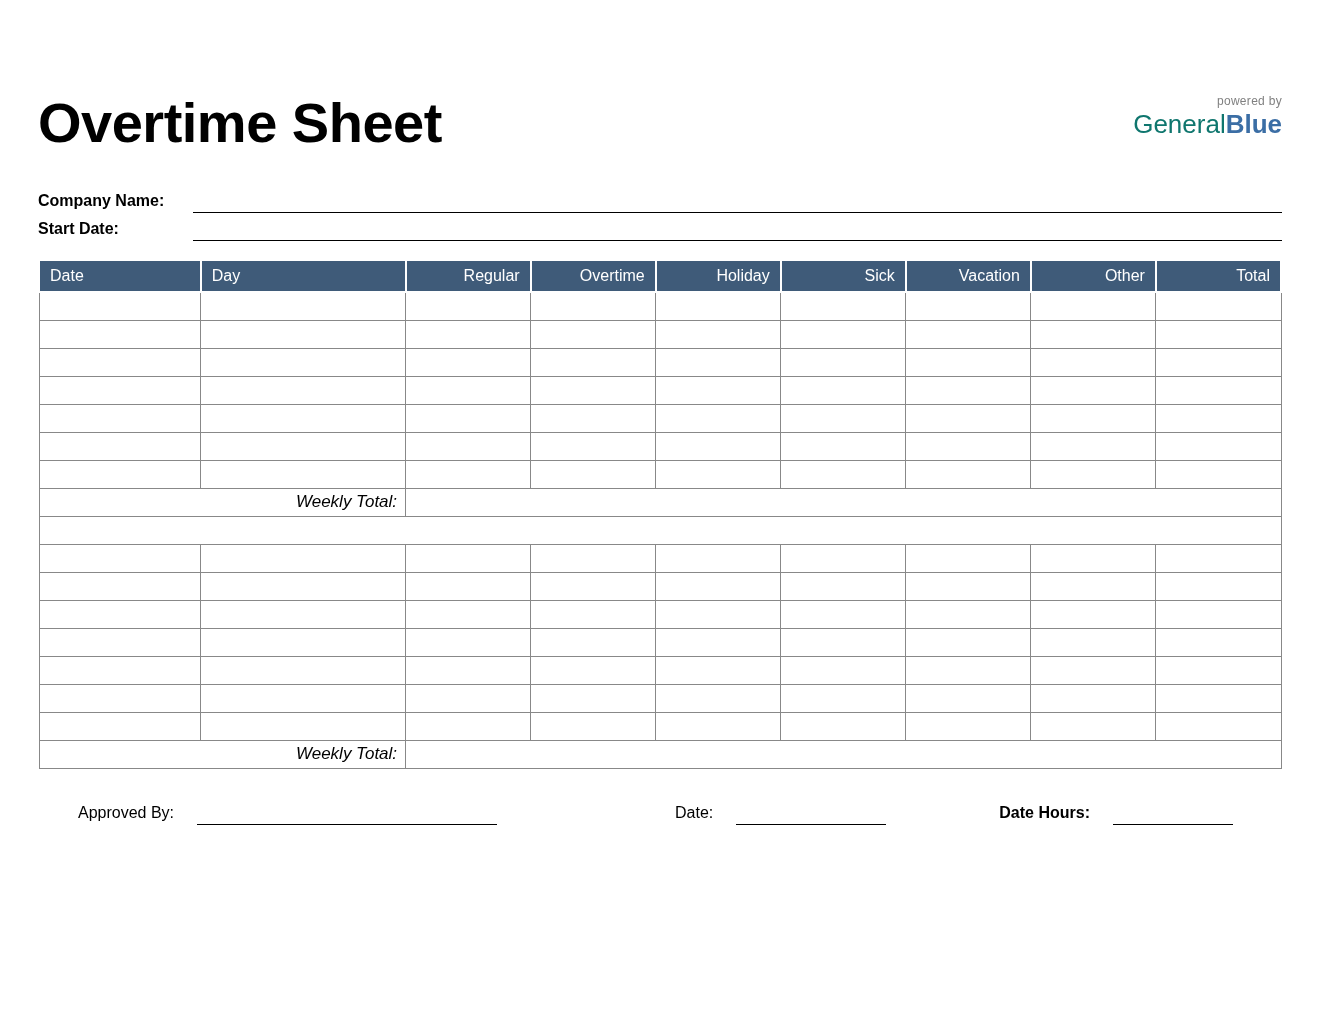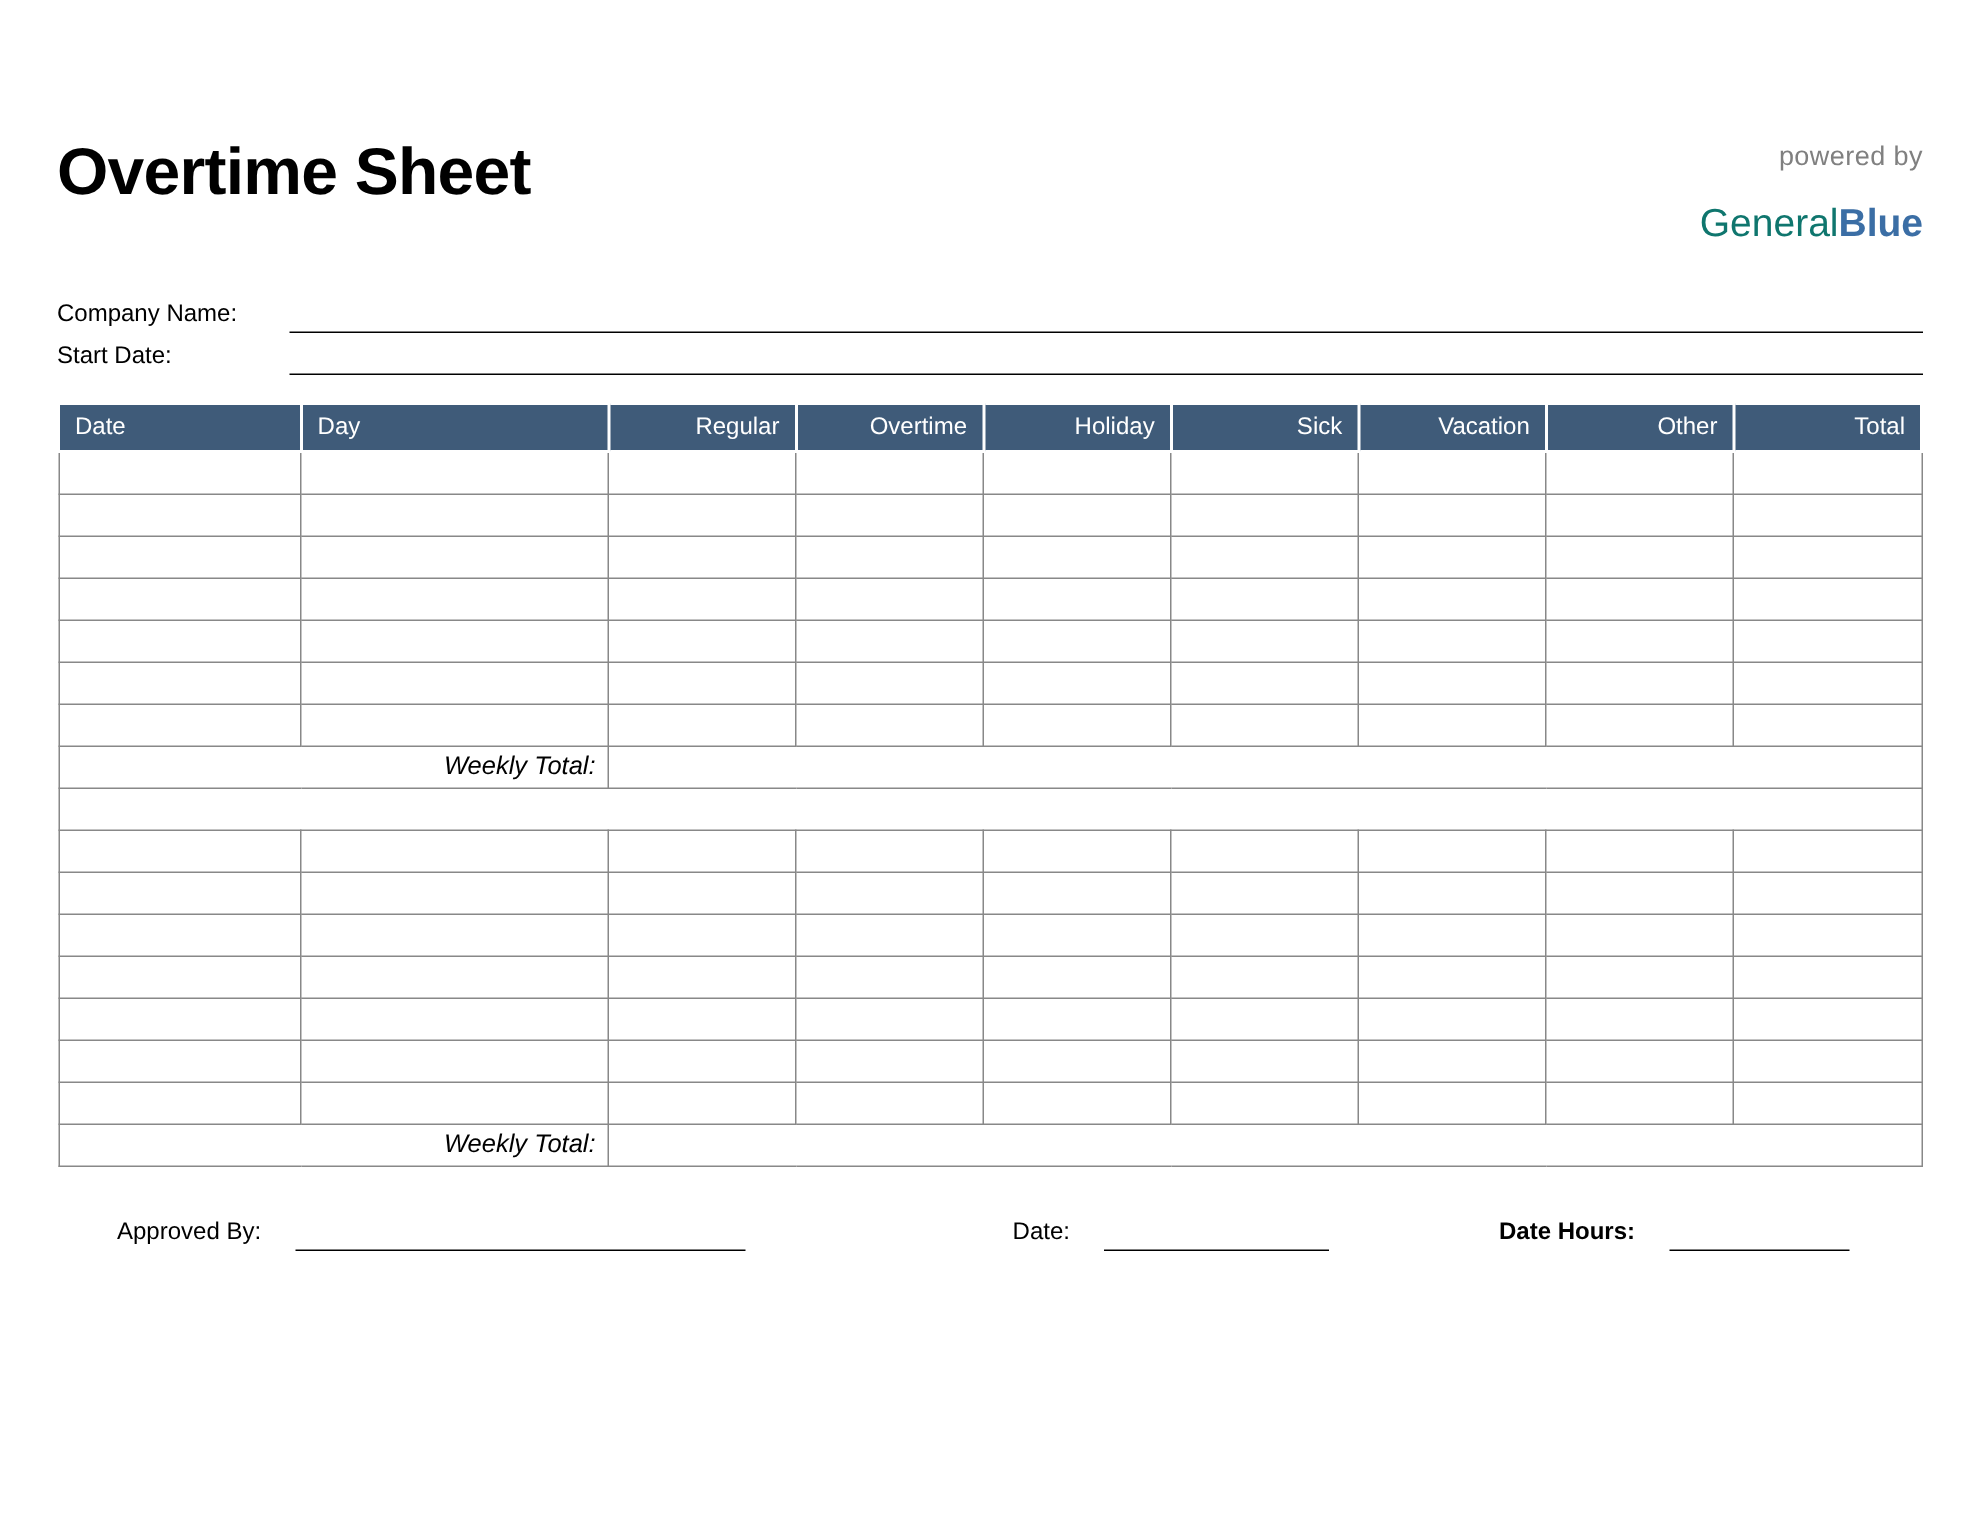--- a/index.html
+++ b/index.html
@@ -13,43 +13,44 @@
       position: relative;
     }
     .header-row {
       display: flex;
       justify-content: space-between;
       align-items: flex-start;
       margin-top: 50px;
       margin-bottom: 30px;
     }
     .title {
-      font-size: 44px;
+      font-size: 56px;
       font-weight: 700;
       letter-spacing: -0.5px;
     }
     .powered-by {
       text-align: right;
       padding-top: 4px;
     }
     .powered-by-label {
-      font-size: 18px;
+      font-size: 12px;
       color: #808080;
       letter-spacing: 0.3px;
-      margin-bottom: 18px;
+      margin-bottom: 1px;
     }
     .company-logo {
       font-size: 26px;
       font-weight: 400;
     }
     .logo-general { color: #0f766e; }
     .logo-blue { color: #3b6ea5; font-weight: 600; }
 
     .info-block {
       margin-bottom: 8px;
+      font-weight: bold;
     }
     .info-row {
       display: flex;
       align-items: flex-end;
       height: 28px;
       margin-bottom: 0;
     }
     .info-label {
       font-size: 16px;
       width: 155px;

